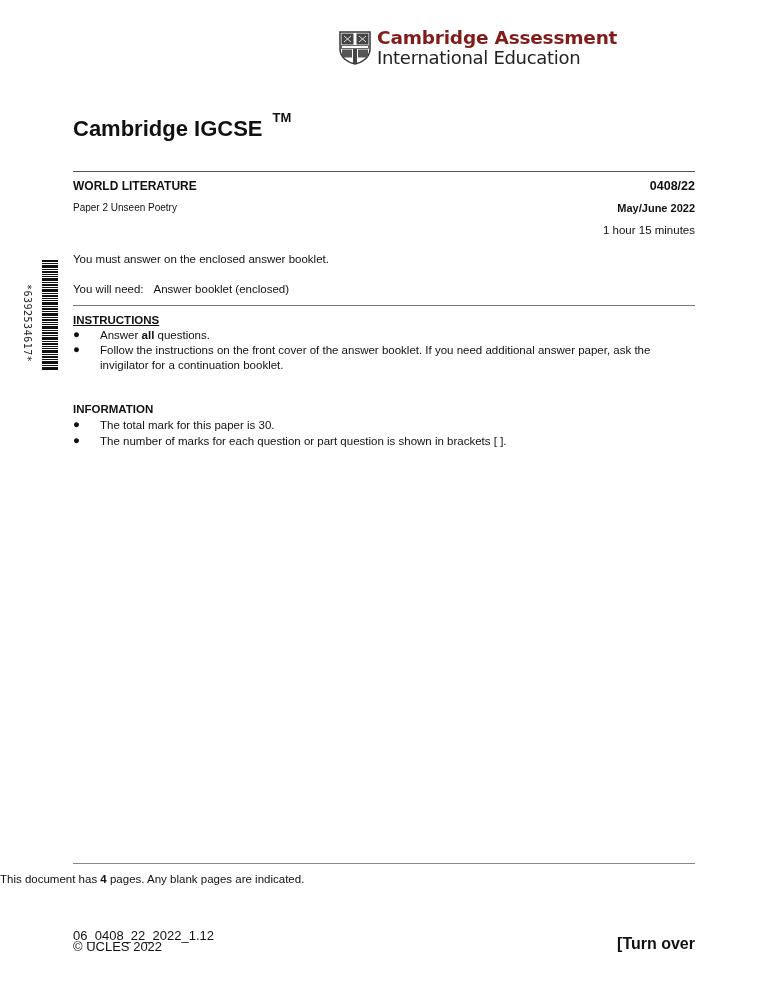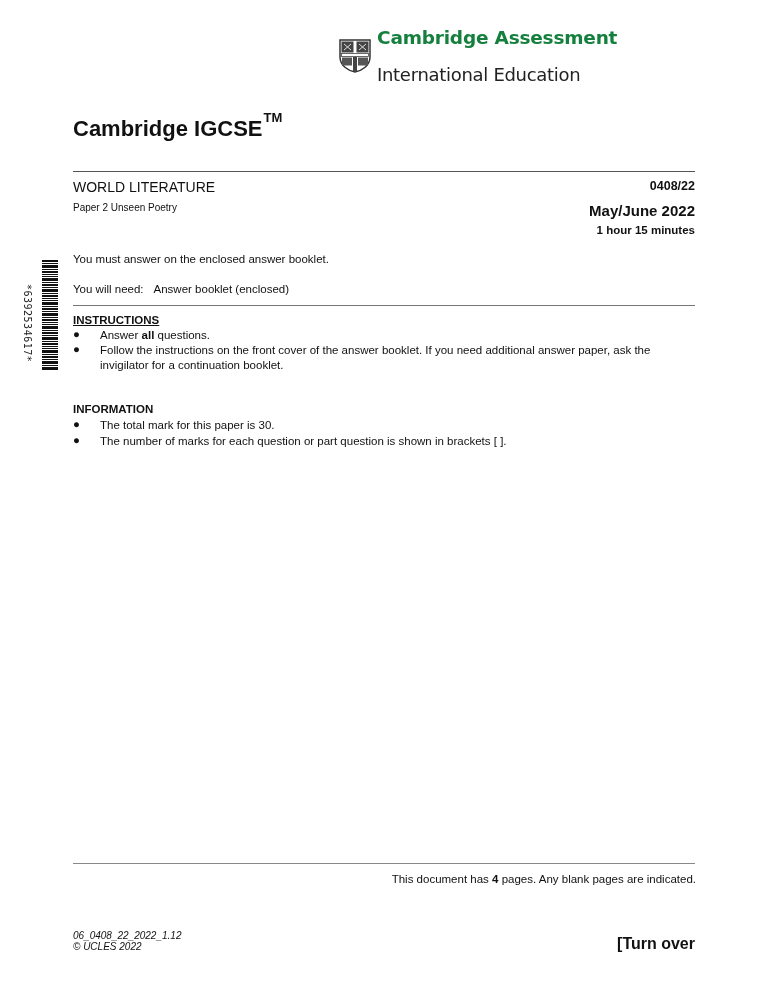--- a/index.html
+++ b/index.html
@@ -2,38 +2,38 @@
 <html><head>
 <meta charset="utf-8">
 <style>
   html, body { margin:0; padding:0; background:#fff; }
   body { width:768px; height:994px; position:relative; overflow:hidden;
          font-family:"Liberation Sans", sans-serif; color:#111; }
   .abs { position:absolute; }
   .logo { left:339px; top:29px; display:flex; align-items:center; }
   .shield { width:32px; height:34px; margin-right:6px; }
   .logo-text { line-height:1; }
-  .logo-l1 { font-size:18.5px; font-weight:bold; color:#15803d; letter-spacing:-0.2px; font-family:"DejaVu Sans", sans-serif; }
-  .logo-l2 { font-size:18px; color:#222; margin-top:18px; font-family:"DejaVu Sans", sans-serif; letter-spacing:-0.3px; }
+  .logo-l1 { font-size:18.5px; font-weight:bold; color:#7f1d1d; letter-spacing:-0.2px; font-family:"DejaVu Sans", sans-serif; }
+  .logo-l2 { font-size:18px; color:#222; margin-top:1px; font-family:"DejaVu Sans", sans-serif; letter-spacing:-0.3px; }
   .brand { left:73px; top:116px; font-size:22px; font-weight:bold; }
-  .tm { font-size:13px; vertical-align:top; position:relative; top:-6px; margin-left:1px; }
+  .tm { font-size:13px; vertical-align:top; position:relative; top:-6px; margin-left:10px; }
   .rule { left:73px; width:622px; height:1px; background:#555; }
-  .subject { left:73px; top:179px; font-size:14px; font-weight:normal; }
+  .subject { left:73px; top:179px; font-size:12px; font-weight:bold; }
   .paper { left:73px; top:202px; font-size:10px; }
   .code { right:73px; top:179px; font-size:12.5px; font-weight:bold; text-align:center; }
-  .session { right:73px; top:202px; font-size:15px; font-weight:bold; text-align:right; }
-  .duration { right:73px; top:224px; font-size:11.5px; font-weight:bold; text-align:right; }
+  .session { right:73px; top:202px; font-size:11px; font-weight:bold; text-align:right; }
+  .duration { right:73px; top:224px; font-size:11.5px; font-weight:normal; text-align:right; }
   .p { left:73px; font-size:11.5px; }
   .need-gap { display:inline-block; width:10px; }
   .heading { left:73px; font-size:11.5px; font-weight:bold; }
   .bullet { left:73px; font-size:11.5px; display:flex; }
   .bullet .dot { width:27px; flex:none; }
   .bullet .txt { width:600px; line-height:15px; }
-  .footer-note { left:0; width:696px; top:873px; font-size:11.5px; text-align:right; }
-  .docref { left:73px; top:930px; font-size:10px; line-height:11px;font-style:italic; }
+  .footer-note { left:0; width:696px; top:873px; font-size:11.5px; text-align:left; }
+  .docref { left:73px; top:930px; font-size:13px; line-height:11px; }
   .turn { right:73px; top:935px; font-size:16px; font-weight:bold; }
   .barcode { left:42px; top:260px; width:16px; height:110px; }
   .barnum { left:22px; top:284px; font-family:"DejaVu Sans Mono", monospace; font-size:10px;
             writing-mode:vertical-rl; letter-spacing:0.5px; color:#222; }
 </style>
 </head>
 <body>
 
 <div class="abs logo">
   <svg class="shield" viewBox="0 0 32 34">

